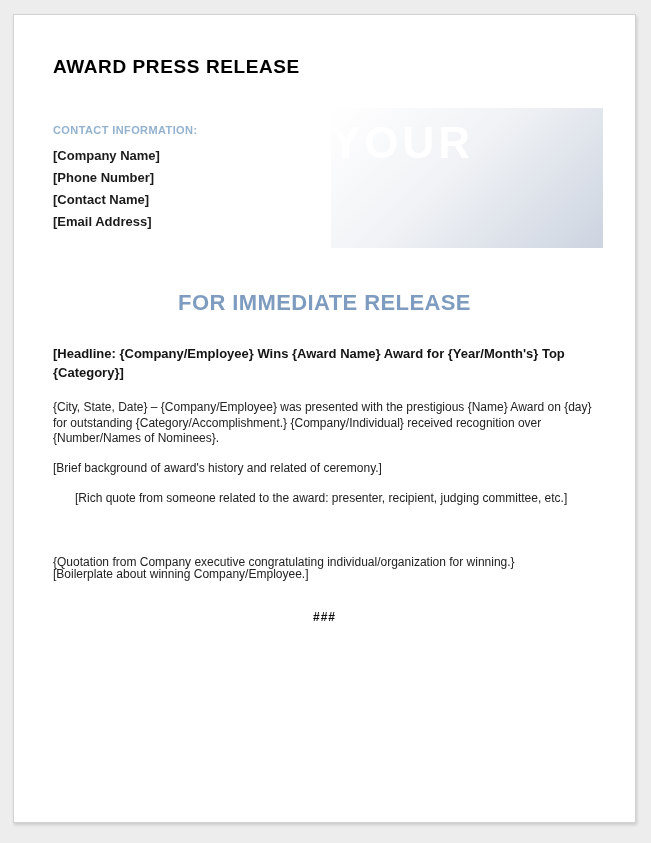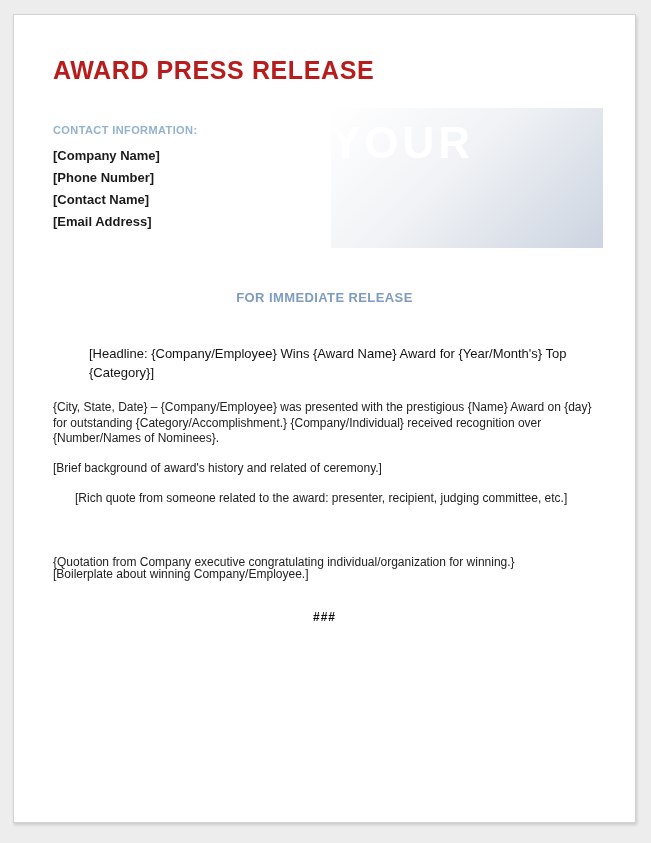--- a/index.html
+++ b/index.html
@@ -14,24 +14,24 @@
     position: absolute;
     left: 13px; top: 14px;
     width: 623px; height: 809px;
     background: #ffffff;
     border: 1px solid #d2d2d2;
     box-shadow: 1px 2px 3px rgba(0,0,0,0.14);
   }
   .doc-title {
     position: absolute;
     left: 39px; top: 41px;
-    font-size: 25px;
+    font-size: 19px;
     font-weight: bold;
     letter-spacing: 0.6px;
-    color: #b91c1c;
+    color: #000000;
     white-space: nowrap;
   }
   .contact-block {
     position: absolute;
     left: 39px; top: 109px;
     width: 260px;
   }
   .contact-heading {
     font-size: 11px;
     font-weight: bold;
@@ -59,34 +59,33 @@
     letter-spacing: 4px;
     line-height: 58px;
     color: #ffffff;
     white-space: nowrap;
   }
   .release-heading {
     position: absolute;
     left: 0; top: 275px;
     width: 100%;
     text-align: center;
-    font-size: 13px;
+    font-size: 22px;
     font-weight: bold;
     letter-spacing: 0.4px;
     color: #7e9cbf;
   }
   .headline {
     position: absolute;
     left: 39px; top: 329px;
     width: 545px;
     font-size: 13px;
-    font-weight: normal;
+    font-weight: bold;
     line-height: 19px;
     color: #141414;
-    margin-left: 36px;
   }
   .body-par {
     position: absolute;
     left: 39px;
     width: 552px;
     font-size: 12px;
     line-height: 15.5px;
     color: #222222;
   }
   .p1 { top: 385px; }

